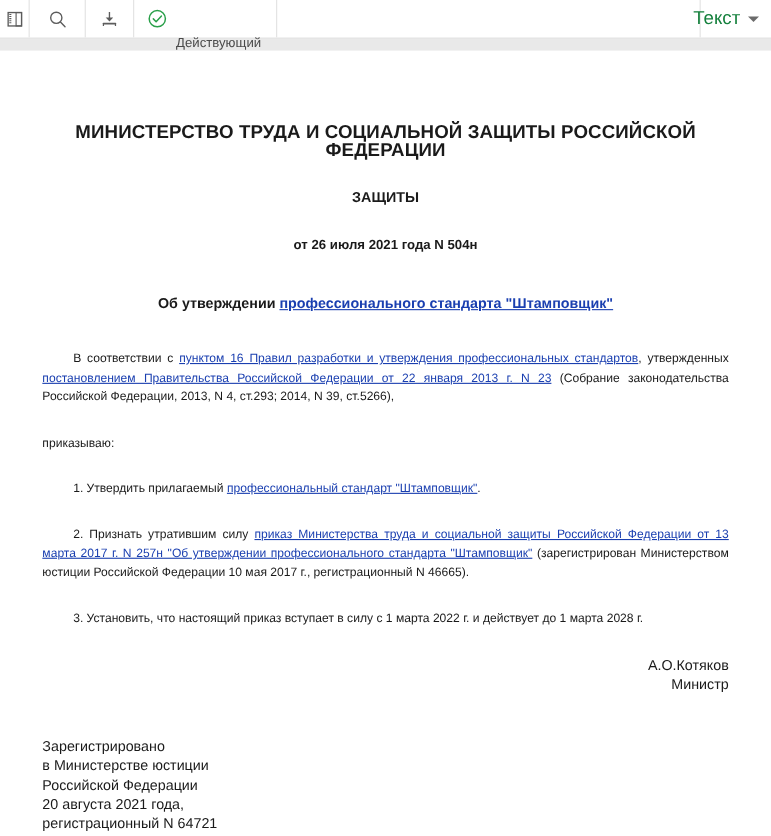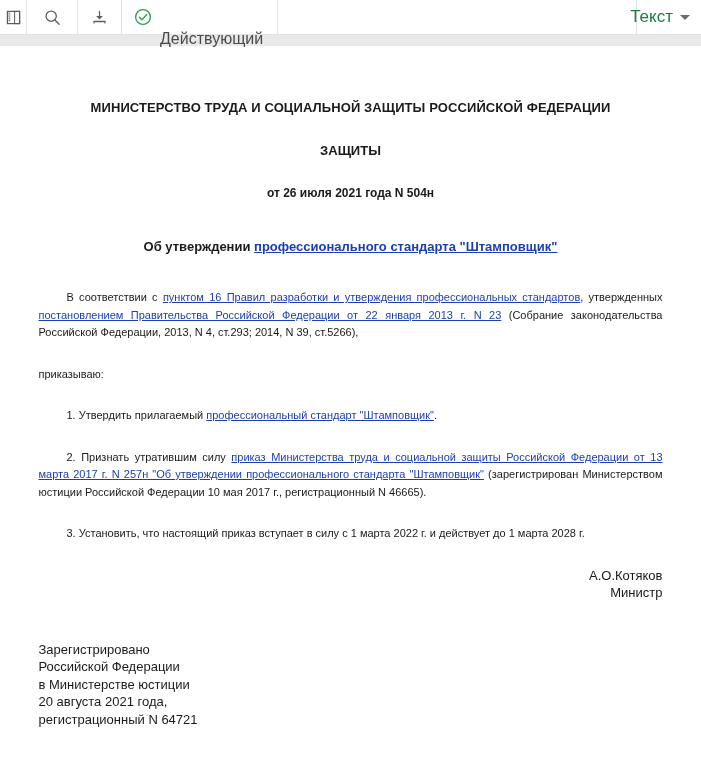--- a/index.html
+++ b/index.html
@@ -34,21 +34,21 @@
   .tb-cell.w-icon3 { width: 44px; }
   .tb-status {
     display: flex;
     align-items: center;
     gap: 8px;
     padding: 0 14px 0 12px;
     border-right: 1px solid #e2e2e2;
     height: 34px;
   }
   .tb-status-label {
-    font-size: 16px;
+    font-size: 12px;
     color: #4a4a4a;
     white-space: nowrap;
     margin-top: 44px;
   }
   .tb-spacer { flex: 1 1 auto; border-right: 1px solid #e2e2e2; height: 34px; }
   .tb-right {
     display: flex;
     align-items: center;
     justify-content: flex-end;
     gap: 7px;
@@ -86,23 +86,23 @@
   }
   .doc-inner {
     margin: 0 auto;
     width: 624px;       
     padding-top: 53px;
   }
 
   .h-ministry {
     text-align: center;
     font-weight: bold;
-    font-size: 13px;
+    font-size: 17px;
     letter-spacing: 0.1px;
-    margin: 0;
+    margin: 12px;
   }
   .h-prikaz {
     text-align: center;
     font-weight: bold;
     font-size: 13px;
     margin: 26px 0 0 0;
   }
   .h-date {
     text-align: center;
     font-weight: bold;
@@ -246,20 +246,20 @@
 
     <div class="sign">
       <div>А.О.Котяков</div>
       <div>Министр</div>
     </div>
 
     <div style="height:40px"></div>
 
     <div class="regblock">
       <div>Зарегистрировано</div>
+      <div>в Министерстве юстиции</div>
       <div>Российской Федерации</div>
-      <div>в Министерстве юстиции</div>
       <div>20 августа 2021 года,</div>
       <div>регистрационный N 64721</div>
     </div>
 
   </div>
 </div>
 
 </body></html>

